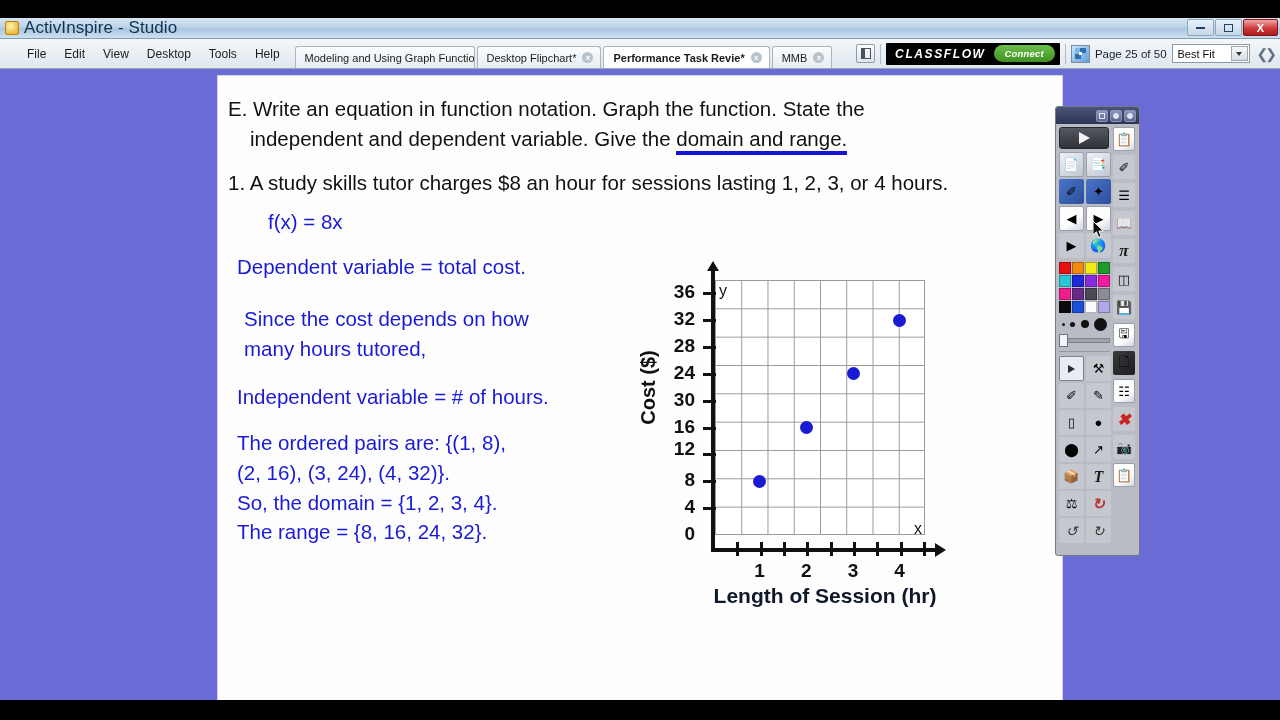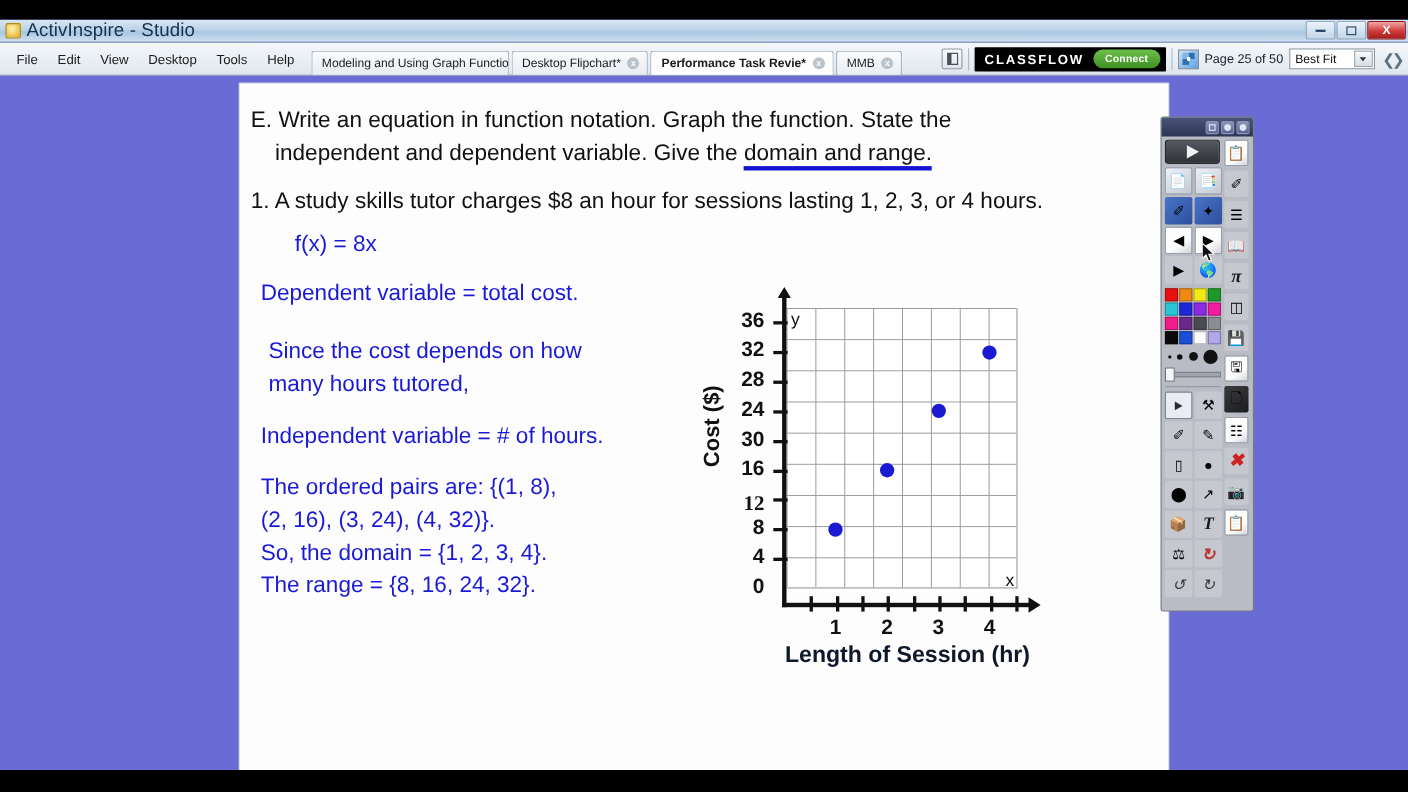--- a/index.html
+++ b/index.html
@@ -48,21 +48,21 @@
   .glyph-min { display:block; width:9px; height:3px; border-bottom:2px solid #22415e; }
   .glyph-max { display:block; width:9px; height:8px; border:1.5px solid #22415e; }
 
   
   #menu-strip {
     position:absolute; left:0; top:21px; width:1280px; height:30px;
     background:linear-gradient(to bottom,#f4f7fa,#dfe7ee);
     border-bottom:1px solid #9aa9b6;
     display:flex; align-items:flex-end;
   }
-  #menu-items { display:flex; height:100%; align-items:center; padding-left:6px; }
+  #menu-items { display:flex; height:100%; align-items:center; padding-left:18px; }
   .menu-item {
     font-size:12px; color:#1b1b1b; padding:3px 9px; cursor:default;
   }
   #tab-list { display:flex; align-items:flex-end; height:100%; margin-left:6px; }
   .doc-tab {
     height:22px; display:flex; align-items:center; gap:6px;
     padding:0 7px 0 9px; margin-right:2px;
     font-size:11px; color:#1b1b1b;
     background:linear-gradient(to bottom,#fbfcfd,#e7edf2);
     border:1px solid #a8b6c2; border-bottom:none;
@@ -79,21 +79,21 @@
   
   #menu-right { margin-left:auto; display:flex; align-items:center; height:100%; padding-right:4px; gap:5px; }
   #dual-page-btn {
     width:19px; height:19px; border:1px solid #8e9ba6; border-radius:2px;
     background:linear-gradient(to bottom,#fdfdfd,#dfe5ea);
     display:flex; align-items:center; justify-content:center;
   }
   #dual-page-btn i { display:block; width:10px; height:11px; border:1.5px solid #46525c; border-left-width:4px; }
   #classflow-bar {
     height:22px; background:#000; display:flex; align-items:center;
-    padding:0 5px 0 9px; gap:8px; border-radius:1px;
+    padding:0 5px 0 9px; gap:8px; border-radius:1px;font-style:italic;
   }
   #classflow-logo { color:#fff; font-size:12px; letter-spacing:1.6px; font-weight:bold; }
   #classflow-connect {
     background:linear-gradient(to bottom,#6cc04a,#3f9122);
     color:#fff; font-size:9.5px; font-weight:bold;
     padding:3px 11px; border-radius:9px; letter-spacing:.2px;
   }
   .strip-sep { width:1px; height:20px; background:#b0bbc4; }
   #page-thumb-btn {
     width:19px; height:18px; border:1px solid #7f8d99;
@@ -401,21 +401,21 @@
       <span id="axis-x-name">x</span>
       <div id="y-axis-title">Cost ($)</div>
       <div id="x-axis-title">Length of Session (hr)</div>
       <div id="y-ticks">
           <div class="y-label" style="top: 255px; left: 30px;">0</div>
           <div class="y-tick" style="top: 239.158px;"></div>
           <div class="y-label" style="top: 228.158px; left: 30px;">4</div>
           <div class="y-tick" style="top: 212.316px;"></div>
           <div class="y-label" style="top: 201.316px; left: 30px;">8</div>
           <div class="y-tick" style="top: 185.474px;"></div>
-          <div class="y-label" style="top: 180px; left: 30px; font-family: Liberation Serif, serif;">12</div>
+          <div class="y-label" style="top: 170px; left: 30px;">12</div>
           <div class="y-tick" style="top: 158.632px;"></div>
           <div class="y-label" style="top: 147.632px; left: 30px;">16</div>
           <div class="y-tick" style="top: 131.789px;"></div>
           <div class="y-label" style="top: 120.789px; left: 30px;">30</div>
           <div class="y-tick" style="top: 104.947px;"></div>
           <div class="y-label" style="top: 93.9474px; left: 30px;">24</div>
           <div class="y-tick" style="top: 78.1053px;"></div>
           <div class="y-label" style="top: 67.1053px; left: 30px;">28</div>
           <div class="y-tick" style="top: 51.2632px;"></div>
           <div class="y-label" style="top: 40.2632px; left: 30px;">32</div>

